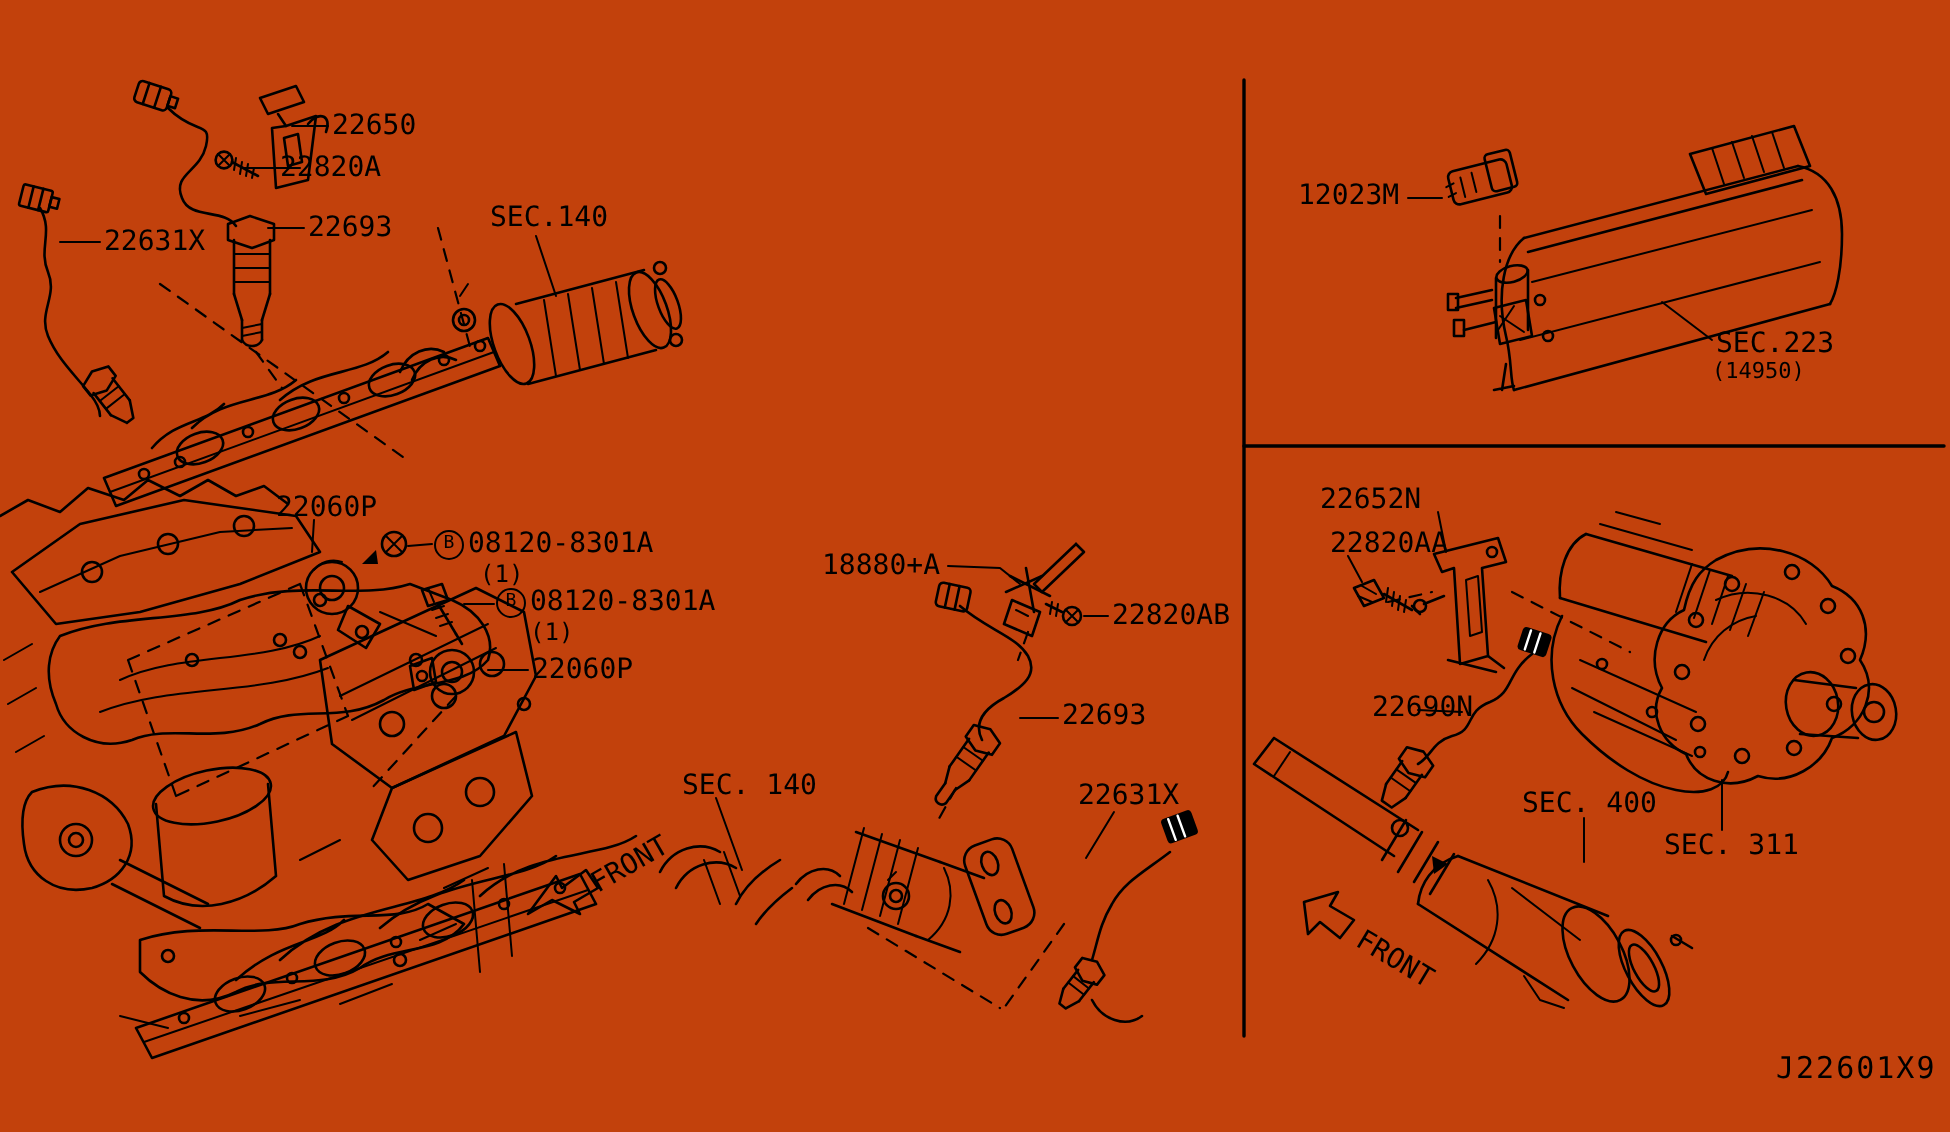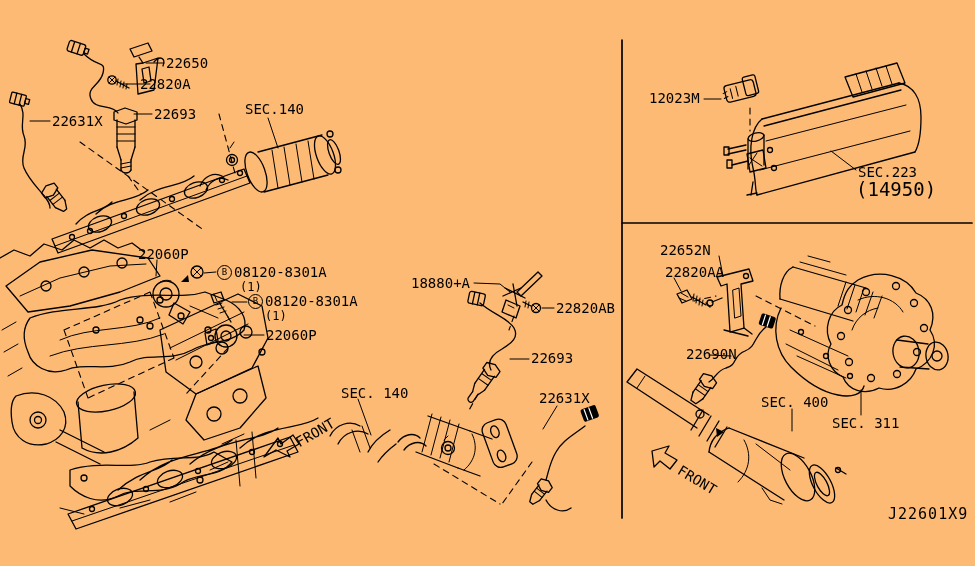--- a/index.html
+++ b/index.html
@@ -1,28 +1,28 @@
 <!DOCTYPE html>
 <html><head>
 <meta charset="utf-8">
 <style>
   html,body{margin:0;padding:0;background:#fff;}
-  #stage{position:relative;width:975px;height:566px;background:#fdba74;overflow:hidden;
+  #stage{position:relative;width:975px;height:566px;background:#c2410c;overflow:hidden;
          font-family:"DejaVu Sans Mono", monospace;color:#000;}
   #art{position:absolute;left:0;top:0;}
   #art *{stroke:#000;fill:none;stroke-width:1.3;stroke-linecap:round;stroke-linejoin:round;}
   #art .dash{stroke-dasharray:6 5;stroke-width:1.1;}
   #art .thin{stroke-width:1;}
   #art .thick{stroke-width:1.7;}
   #art .blk{fill:#000;stroke:none;}
   #art .wline{stroke:#fff;stroke-width:1.2;}
   .lbl{position:absolute;font-size:14px;line-height:1.05;white-space:nowrap;letter-spacing:0;}
   .qty{font-size:12px;}
-  .sub{font-size:19px;}
-  .code{font-size:15px;letter-spacing:1px;}
+  .sub{font-size:11px;}
+  .code{font-size:15px;letter-spacing:1px;margin-top:20px;}
   .bolt-row{display:flex;align-items:center;gap:2px;}
   .circle-b{width:13px;height:13px;border:1.4px solid #000;border-radius:50%;
             display:inline-flex;align-items:center;justify-content:center;
             font-size:9px;line-height:1;flex:0 0 auto;}
   .rot-neg{transform:rotate(-30deg);transform-origin:left center;}
   .rot-pos{transform:rotate(31deg);transform-origin:left center;}
 </style>
 </head>
 <body>
 

